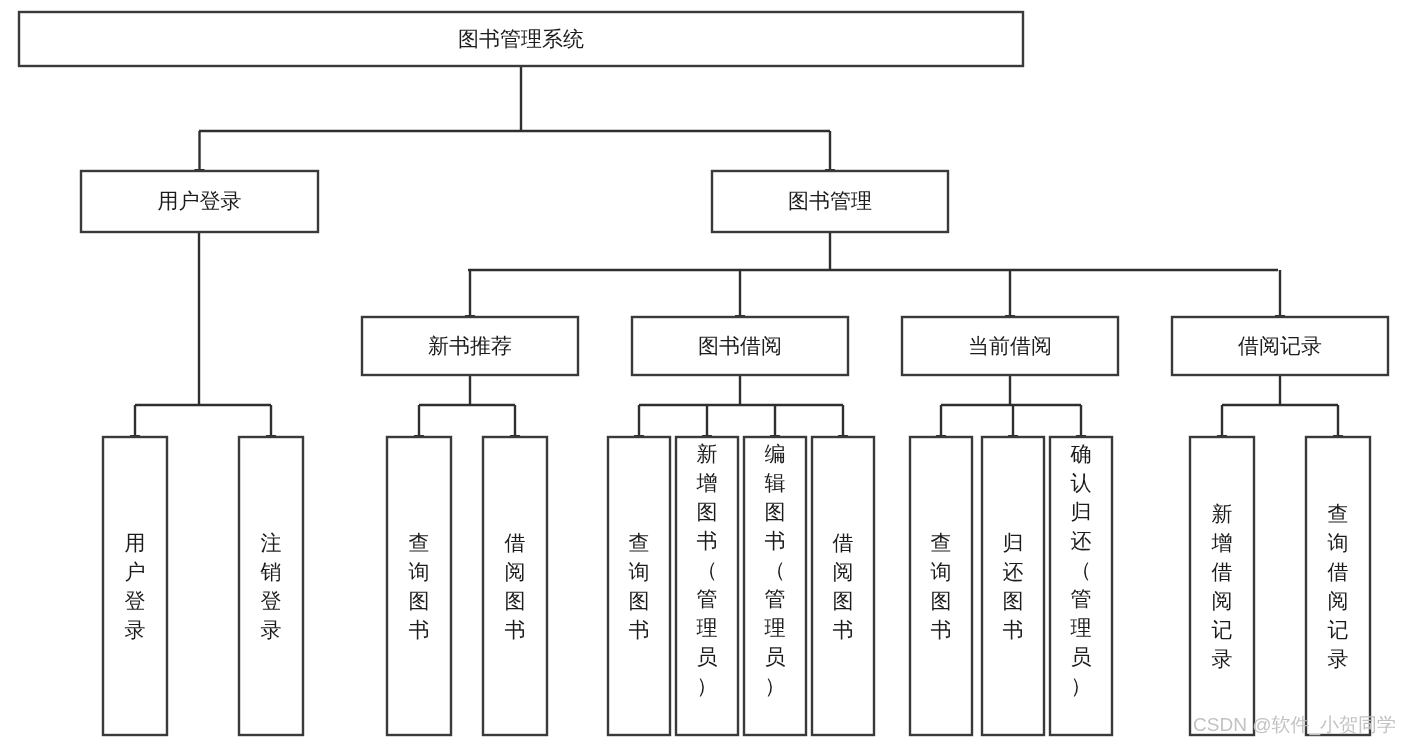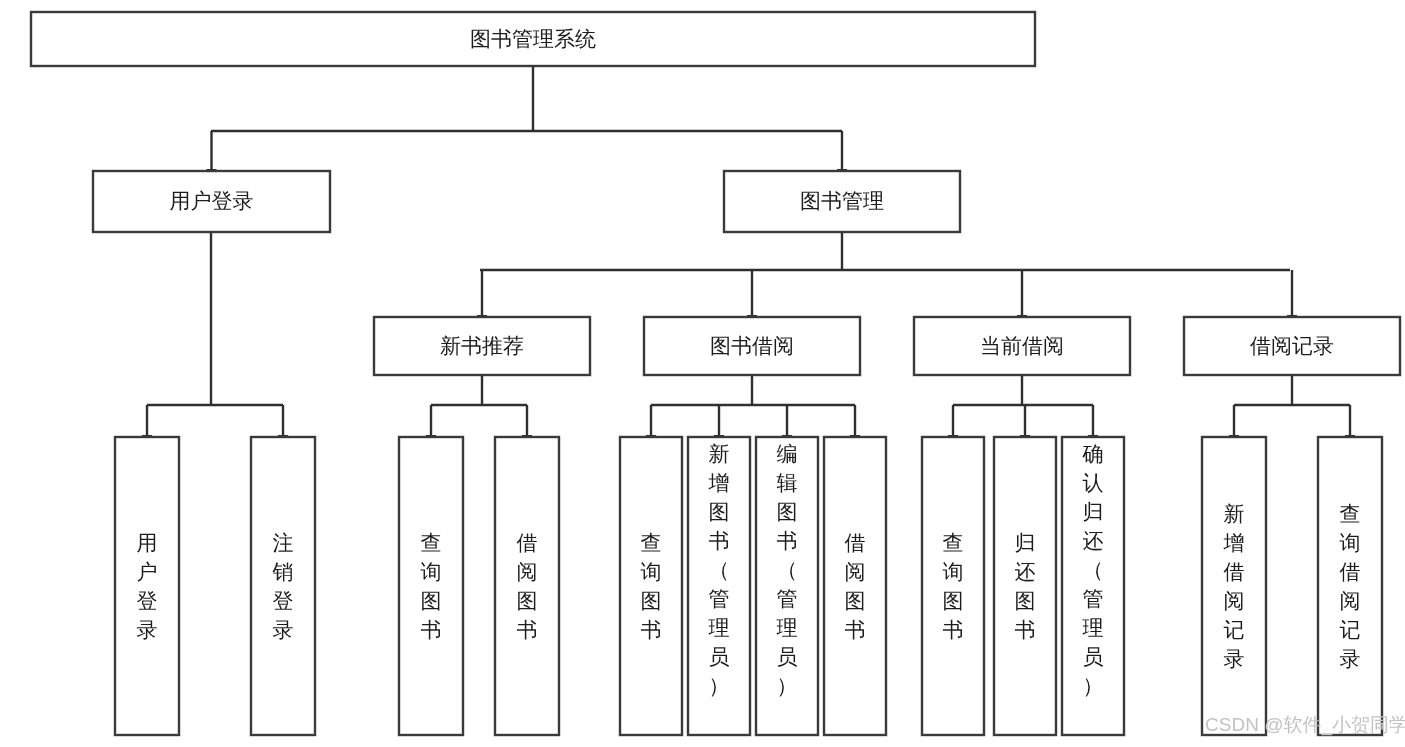--- a/index.html
+++ b/index.html
@@ -10,21 +10,21 @@
   }
   body {
     width: 1405px;
     height: 747px;
     font-family: "Liberation Sans", "DejaVu Sans", sans-serif;
     overflow: hidden;
     position: relative;
   }
   #diagram-root {
     position: absolute;
-    left: 12px;
+    left: 0;
     top: 0;
     width: 1358px;
     height: 747px;
   }
   svg.diagram-canvas {
     display: block;
     width: 1405px;
     height: 747px;
   }
   .node-box {

